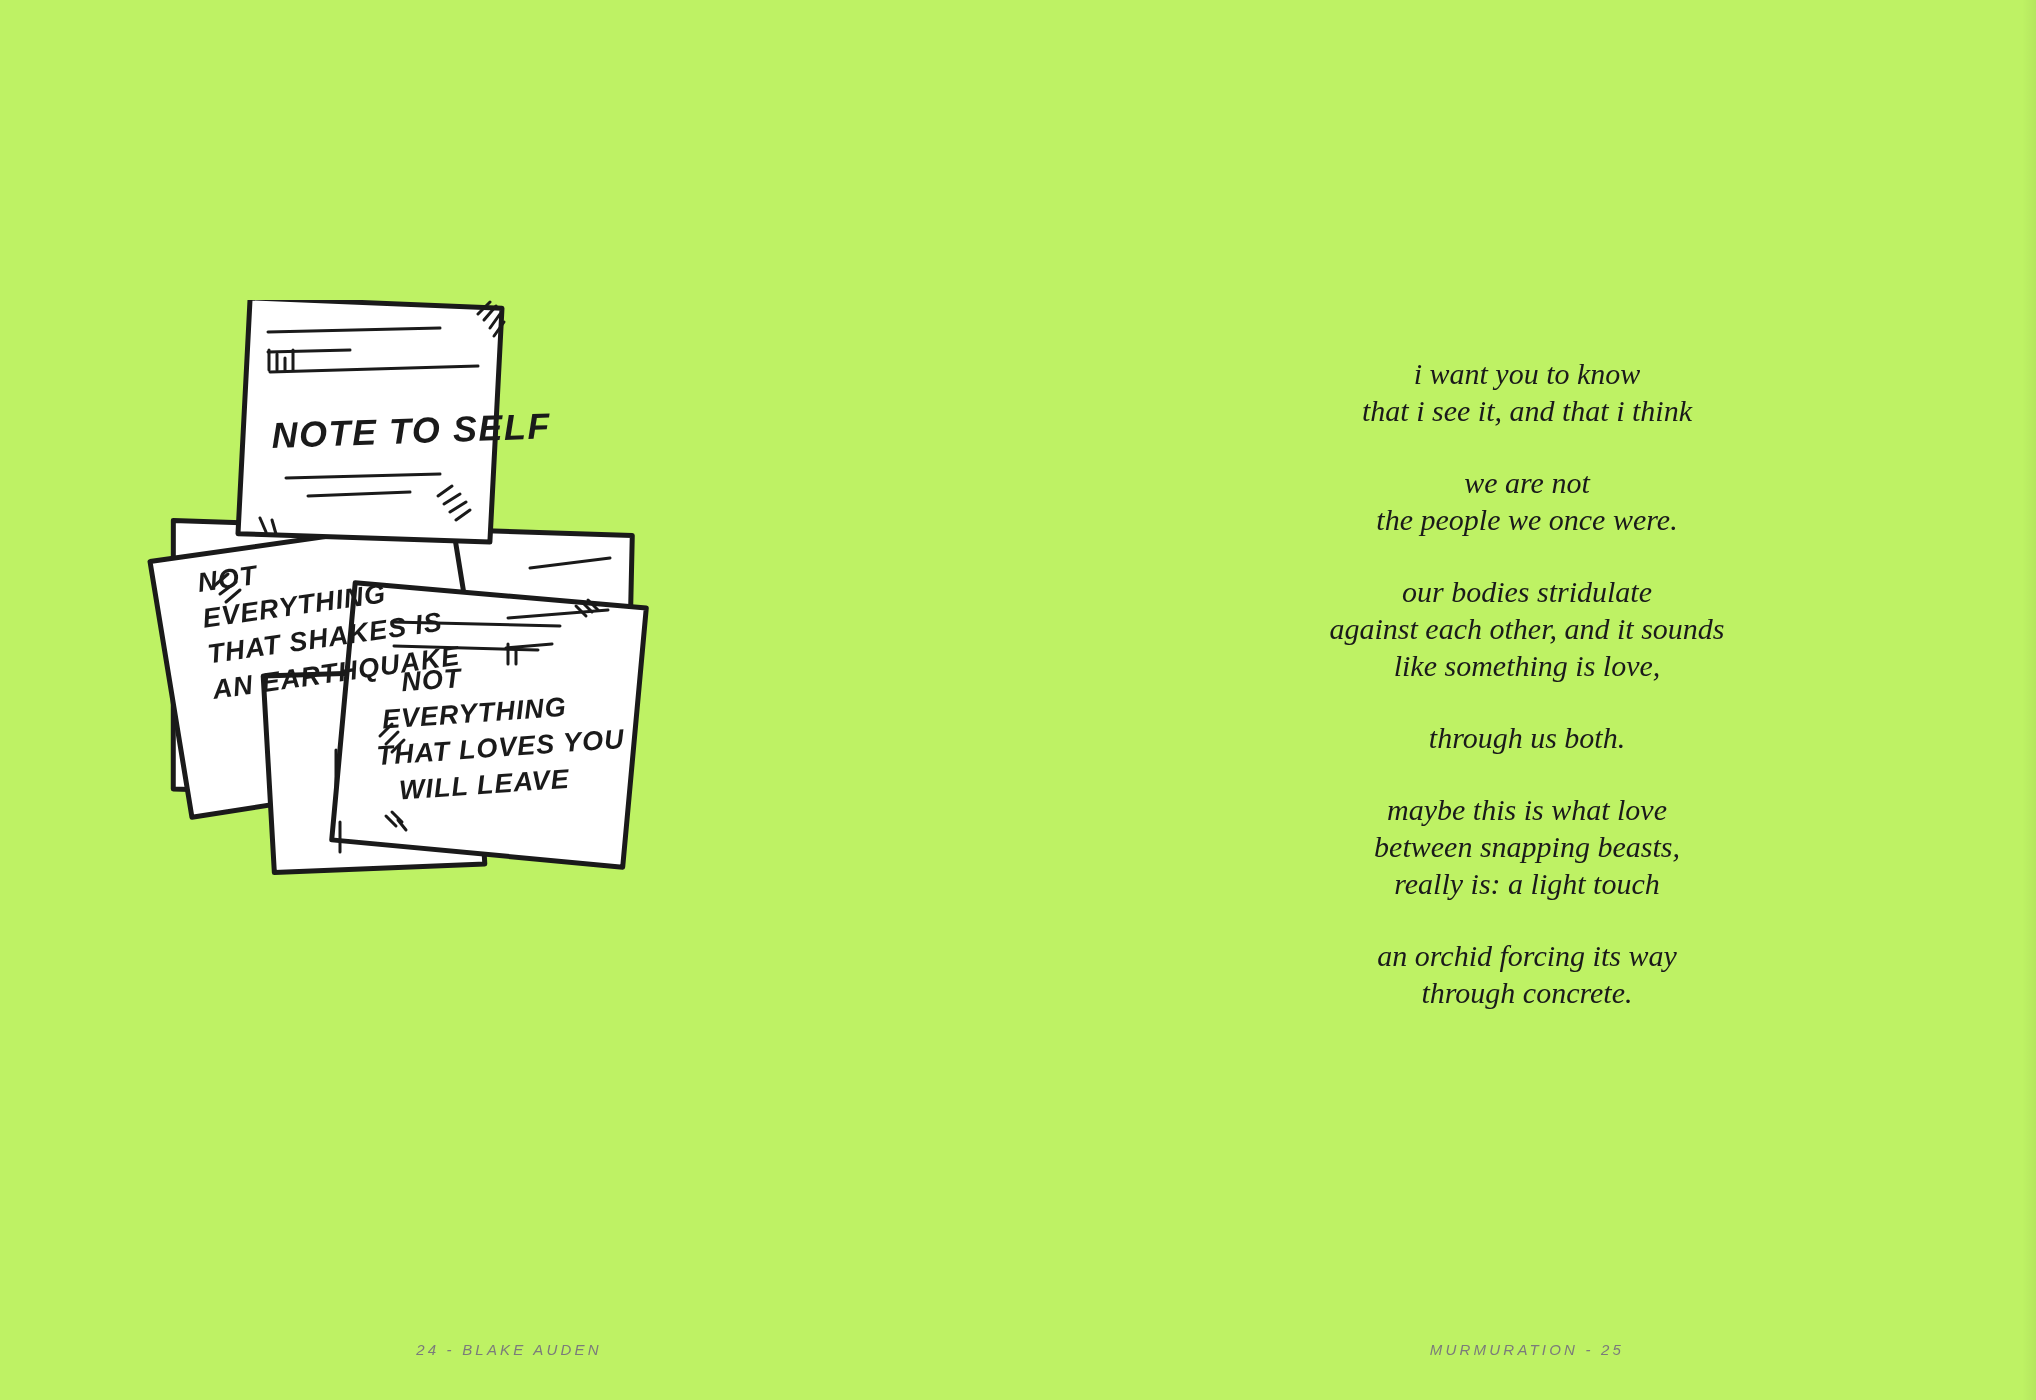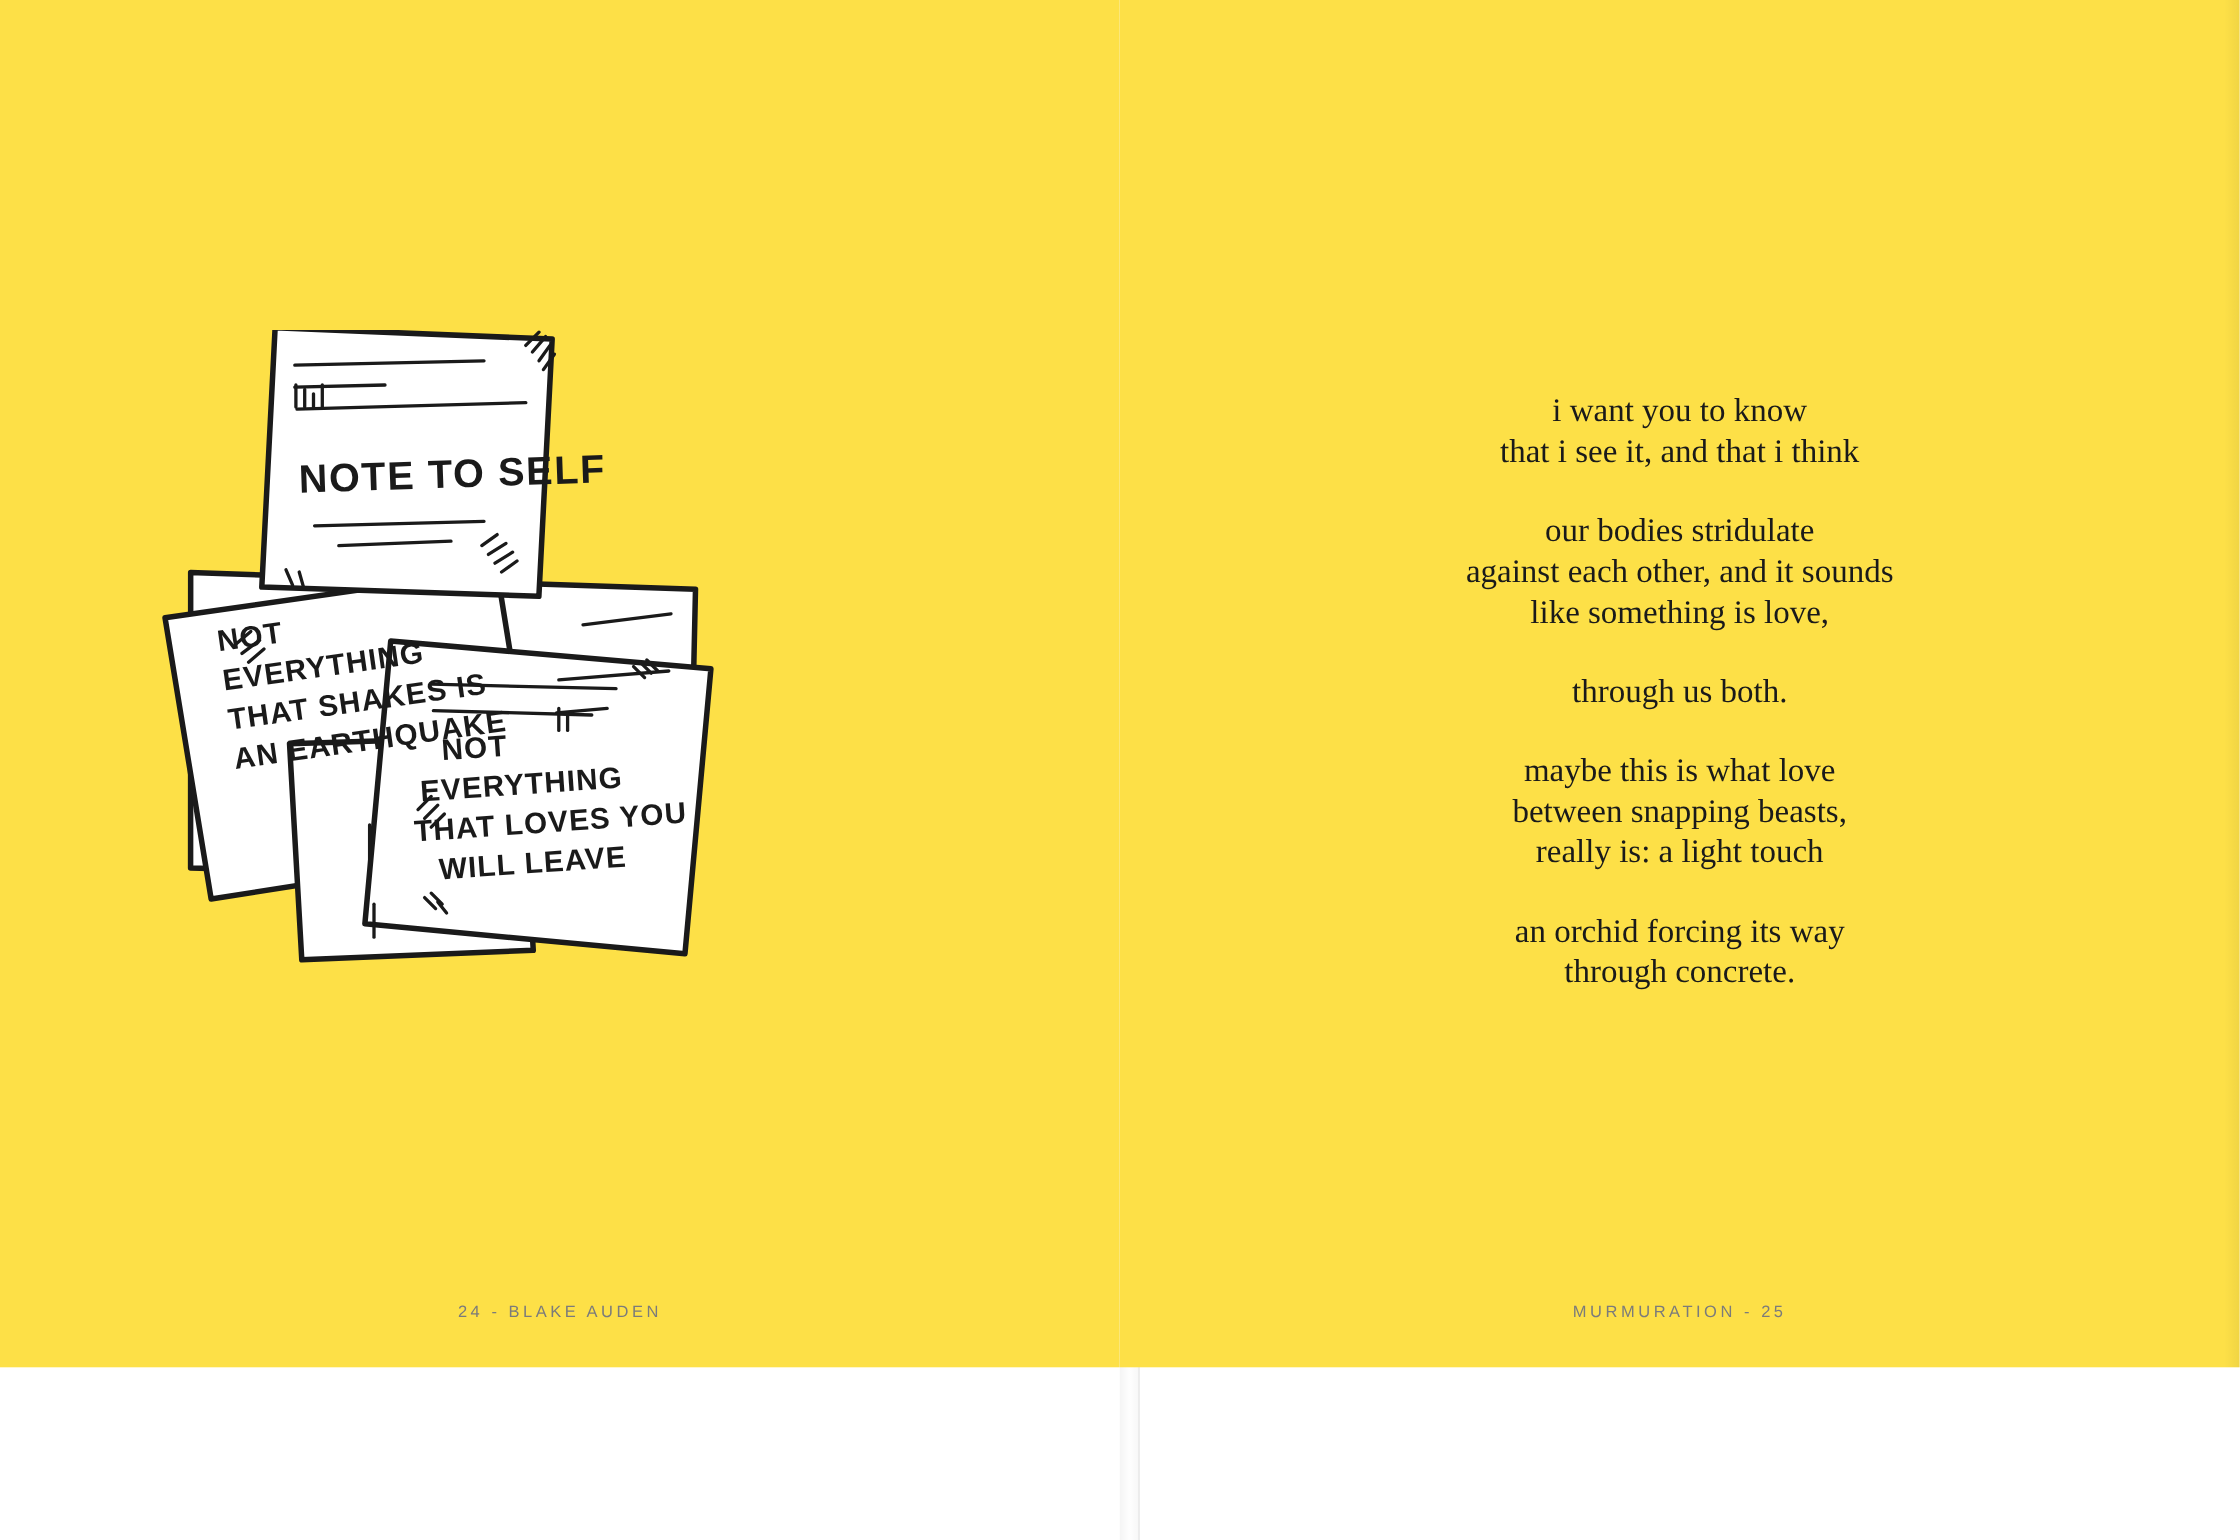--- a/index.html
+++ b/index.html
@@ -15,23 +15,24 @@
   }
   .spread {
     position: relative;
     width: 2036px;
     height: 1400px;
     display: flex;
     background: #ffffff;
   }
   .page {
     position: relative;
-    height: 1243px;
-    background: #fde047;
+    height: 1400px;
+    background: #bef264;
     box-sizing: border-box;
+    font-style: italic;
   }
   .page-left {
     width: 1018px;
   }
   .page-right {
     width: 1018px;
   }
   .gutter {
     position: absolute;
     left: 1018px;
@@ -215,20 +216,24 @@
   </div>
 
   <div class="page page-right">
     <div class="poem">
 
       <div class="stanza">
         <div class="line">i want you to know</div>
         <div class="line">that i see it, and that i think</div>
       </div>
 
+      <div class="stanza">
+        <div class="line">we are not</div>
+        <div class="line">the people we once were.</div>
+      </div>
 
       <div class="stanza">
         <div class="line">our bodies stridulate</div>
         <div class="line">against each other, and it sounds</div>
         <div class="line">like something is love,</div>
       </div>
 
       <div class="stanza">
         <div class="line">through us both.</div>
       </div>

